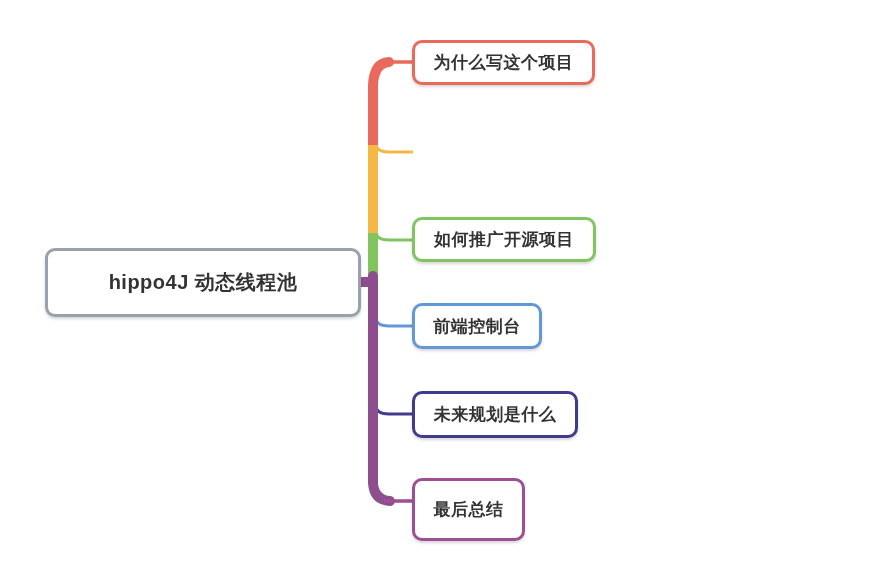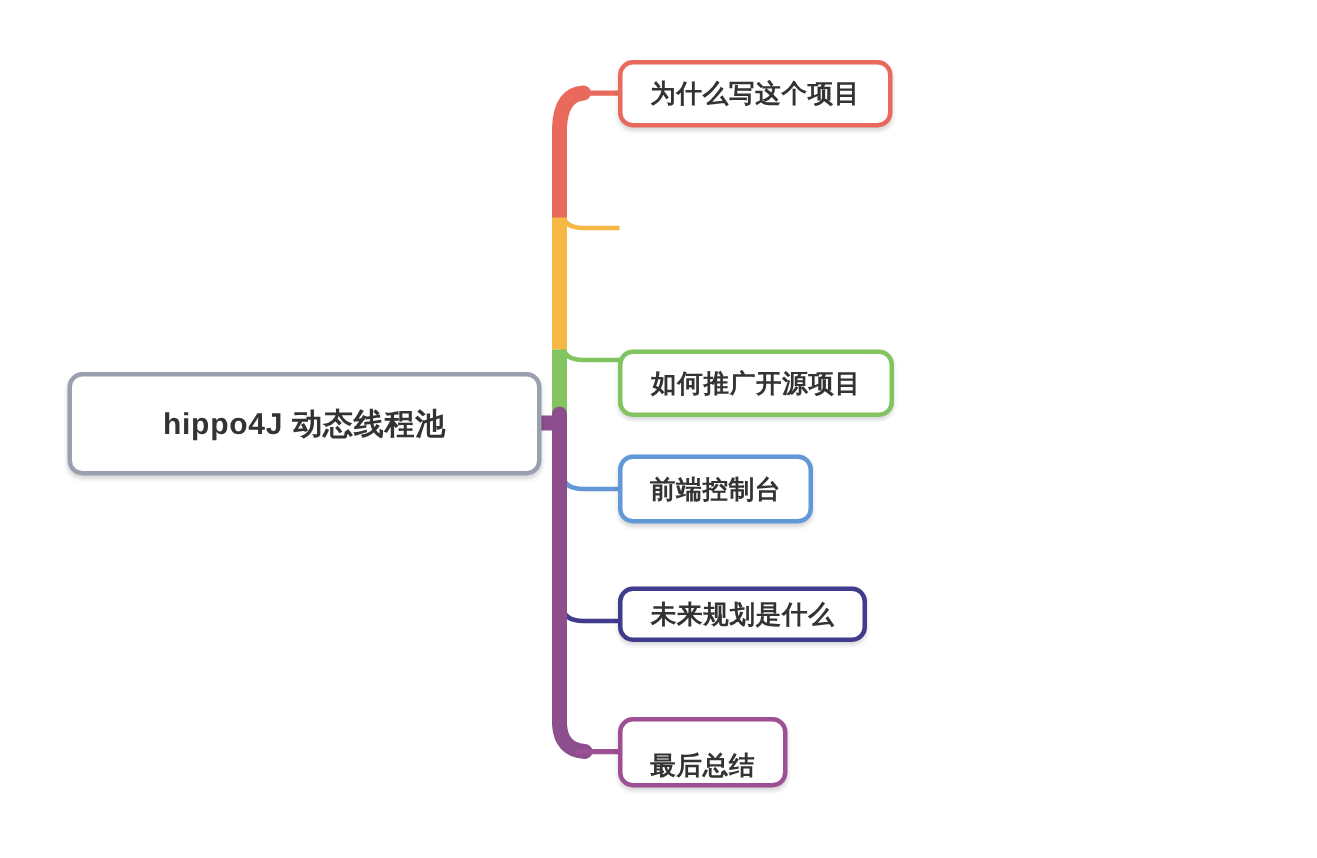--- a/index.html
+++ b/index.html
@@ -46,22 +46,22 @@
   }
   .branch-node .label {
     font-size: 17px;
     font-weight: 600;
     letter-spacing: 0.5px;
   }
   .b1 { left: 412px; top: 40px;  width: 183px; height: 45px; }
   .b2 { left: 412px; top: 130px; width: 183px; height: 45px; }
   .b3 { left: 412px; top: 217px; width: 184px; height: 45px; }
   .b4 { left: 412px; top: 303px; width: 130px; height: 46px; }
-  .b5 { left: 412px; top: 391px; width: 166px; height: 37px; }
-  .b6 { left: 412px; top: 478px; width: 113px; height: 47px; align-items: flex-end; }
+  .b5 { left: 412px; top: 391px; width: 166px; height: 47px; }
+  .b6 { left: 412px; top: 478px; width: 113px; height: 63px; }
 </style>
 </head>
 <body style="color: rgb(51, 51, 51);">
 
 <div class="stage" style="background: rgb(255, 255, 255);">
 
   <svg class="links" width="878" height="572" viewBox="0 0 878 572">
 
     <path d="M375 141 Q375 152 389 152 L413 152" fill="none" stroke-width="3" stroke="#f6b844"></path>
     <path d="M375 229 Q375 240 389 240 L413 240" fill="none" stroke-width="3" stroke="#82c45f"></path>
@@ -80,21 +80,21 @@
 
   <div class="node root-node" style="border-color: rgb(154, 161, 174);">
     <span class="label">hippo4J 动态线程池</span>
   </div>
 
   <div class="node branch-node b1" style="border-color: rgb(233, 106, 92);">
     <span class="label">为什么写这个项目</span>
   </div>
 
 
-  <div class="node branch-node b3" style="border-color: rgb(130, 196, 95); margin-top: 16px;">
+  <div class="node branch-node b3" style="border-color: rgb(130, 196, 95);">
     <span class="label">如何推广开源项目</span>
   </div>
 
   <div class="node branch-node b4" style="border-color: rgb(99, 152, 216);">
     <span class="label">前端控制台</span>
   </div>
 
   <div class="node branch-node b5" style="border-color: rgb(64, 59, 141);">
     <span class="label">未来规划是什么</span>
   </div>

